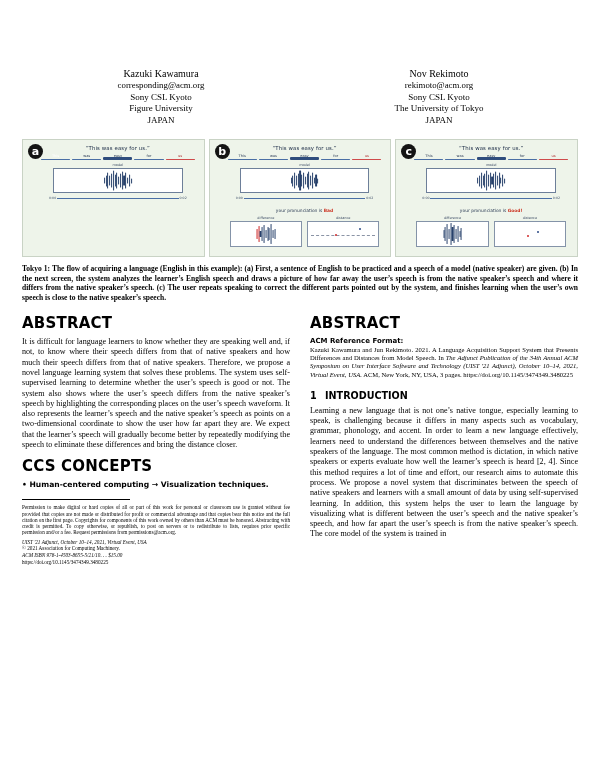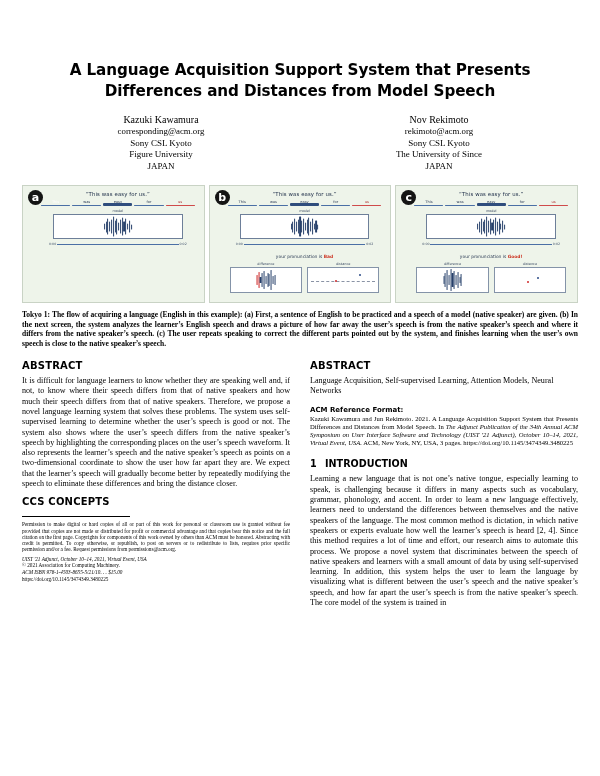--- a/index.html
+++ b/index.html
@@ -240,21 +240,21 @@
   
   .columns {
     display: flex;
     gap: 20px;
     margin-top: 12px;
   }
   .col { width: 268px; }
   h2.sec {
     font-family: "DejaVu Sans", sans-serif;
     font-weight: bold;
-    font-size: 10px;
+    font-size: 15px;
     margin: 0 0 5px 0;
     letter-spacing: 0.2px;
   }
   h2.numsec {
     font-family: "DejaVu Sans", sans-serif;
     font-weight: bold;
     font-size: 9.6px;
     margin: 11px 0 5px 0;
   }
   h2.numsec .n { display: inline-block; width: 15px; }
@@ -316,35 +316,34 @@
     text-align: center;
     font-size: 8px;
   }
 </style>
 </head>
 <body>
 
 <div class="page">
   <div class="content">
 
-    <div class="title">A Language Acquisition Support System that Presents Differences and Distances from Model Speech</div>
 
     <div class="authors">
       <div class="author">
         <div class="aname">Kazuki Kawamura</div>
         <div class="amail">corresponding@acm.org</div>
         <div class="aline">Sony CSL Kyoto</div>
         <div class="aline">Figure University</div>
         <div class="aline">JAPAN</div>
       </div>
       <div class="author">
         <div class="aname">Nov Rekimoto</div>
         <div class="amail">rekimoto@acm.org</div>
         <div class="aline">Sony CSL Kyoto</div>
-        <div class="aline">The University of Since</div>
+        <div class="aline">The University of Tokyo</div>
         <div class="aline">JAPAN</div>
       </div>
     </div>
 
     <div class="figure">
 
       <div class="panel">
         <div class="panel-badge">a</div>
         <div class="phone">
           <div class="sent">“This was easy for us.”</div>
@@ -534,34 +533,34 @@
       <span>The flow of acquiring a language (English in this example): (a) First, a sentence of English to be practiced and a speech of a model (native speaker) are given. (b) In the next screen, the system analyzes the learner’s English speech and draws a picture of how far away the user’s speech is from the native speaker’s speech and where it differs from the native speaker’s speech. (c) The user repeats speaking to correct the different parts pointed out by the system, and finishes learning when the user’s own speech is close to the native speaker’s speech.</span>
     </div>
 
     <div class="columns">
 
       <div class="col">
         <h2 class="sec">ABSTRACT</h2>
         <p class="body">It is difficult for language learners to know whether they are speaking well and, if not, to know where their speech differs from that of native speakers and how much their speech differs from that of native speakers. Therefore, we propose a novel language learning system that solves these problems. The system uses self-supervised learning to determine whether the user’s speech is good or not. The system also shows where the user’s speech differs from the native speaker’s speech by highlighting the corresponding places on the user’s speech waveform. It also represents the learner’s speech and the native speaker’s speech as points on a two-dimensional coordinate to show the user how far apart they are. We expect that the learner’s speech will gradually become better by repeatedly modifying the speech to eliminate these differences and bring the distance closer.</p>
 
         <h2 class="sec">CCS CONCEPTS</h2>
+        <p class="ccs">• Human-centered computing → Visualization techniques.</p>
 
         <hr class="rule">
         <p class="perm">Permission to make digital or hard copies of all or part of this work for personal or classroom use is granted without fee provided that copies are not made or distributed for profit or commercial advantage and that copies bear this notice and the full citation on the first page. Copyrights for components of this work owned by others than ACM must be honored. Abstracting with credit is permitted. To copy otherwise, or republish, to post on servers or to redistribute to lists, requires prior specific permission and/or a fee. Request permissions from permissions@acm.org.</p>
         <p class="confinfo">
           <i>UIST '21 Adjunct, October 10–14, 2021, Virtual Event, USA</i><br>
           <span>© 2021 Association for Computing Machinery.</span><br>
           <i>ACM ISBN 978-1-4503-8655-5/21/10. . . $15.00</i><br>
           <span>https://doi.org/10.1145/3474349.3480225</span>
         </p>
       </div>
 
       <div class="col">
         <h2 class="sec">ABSTRACT</h2>
-        <p class="kw">Language Acquisition, Self-supervised Learning, Attention Models, Neural Networks</p>
 
         <p class="refhdr">ACM Reference Format:</p>
         <p class="refbody">
           <span>Kazuki Kawamura and Jun Rekimoto. 2021. A Language Acquisition Support System that Presents Differences and Distances from Model Speech. In </span><i>The Adjunct Publication of the 34th Annual ACM Symposium on User Interface Software and Technology (UIST '21 Adjunct), October 10–14, 2021, Virtual Event, USA.</i><span> ACM, New York, NY, USA, 3 pages. https://doi.org/10.1145/3474349.3480225</span>
         </p>
 
         <h2 class="numsec">
           <span class="n">1</span><span>INTRODUCTION</span>
         </h2>
         <p class="body">Learning a new language that is not one’s native tongue, especially learning to speak, is challenging because it differs in many aspects such as vocabulary, grammar, phonology, and accent. In order to learn a new language effectively, learners need to understand the differences between themselves and the native speakers of the language. The most common method is dictation, in which native speakers or experts evaluate how well the learner’s speech is heard [2, 4]. Since this method requires a lot of time and effort, our research aims to automate this process. We propose a novel system that discriminates between the speech of native speakers and learners with a small amount of data by using self-supervised learning. In addition, this system helps the user to learn the language by visualizing what is different between the user’s speech and the native speaker’s speech, and how far apart the user’s speech is from the native speaker’s speech. The core model of the system is trained in</p>

